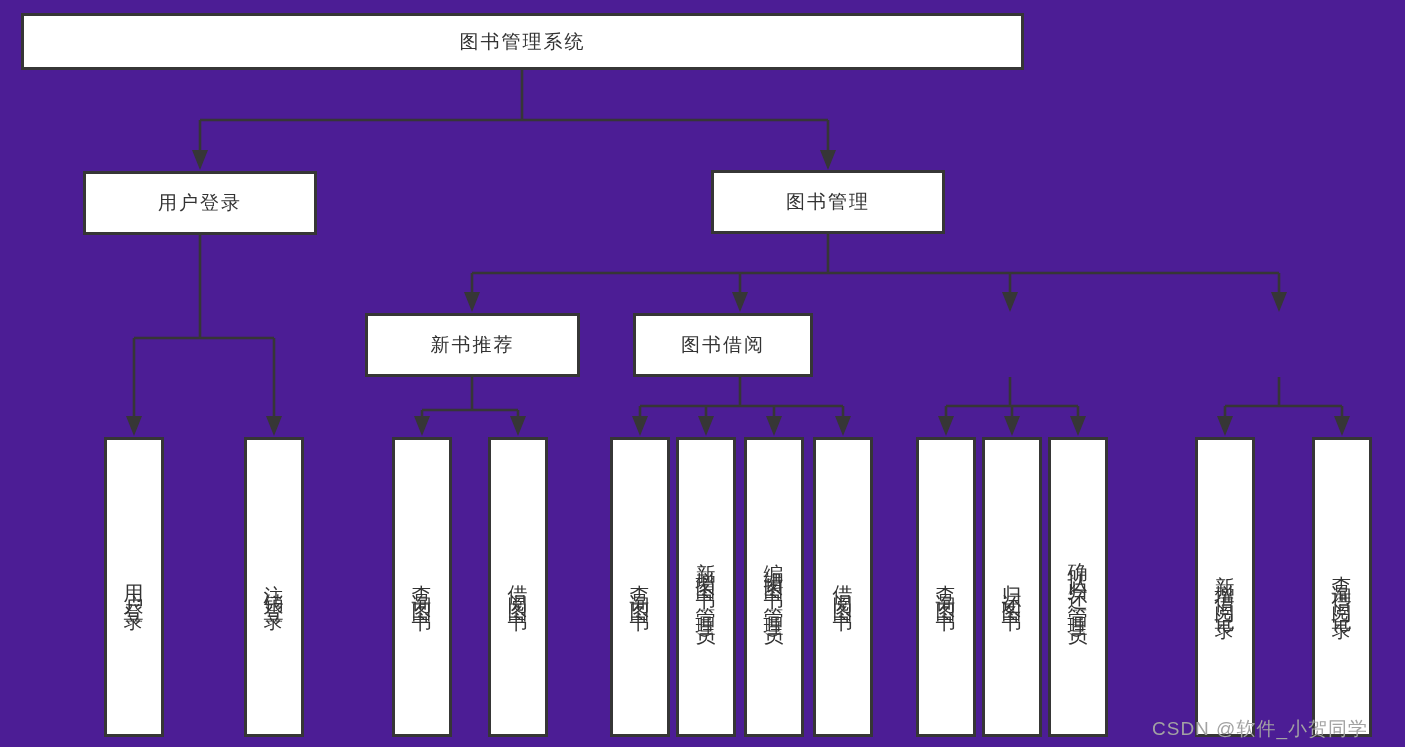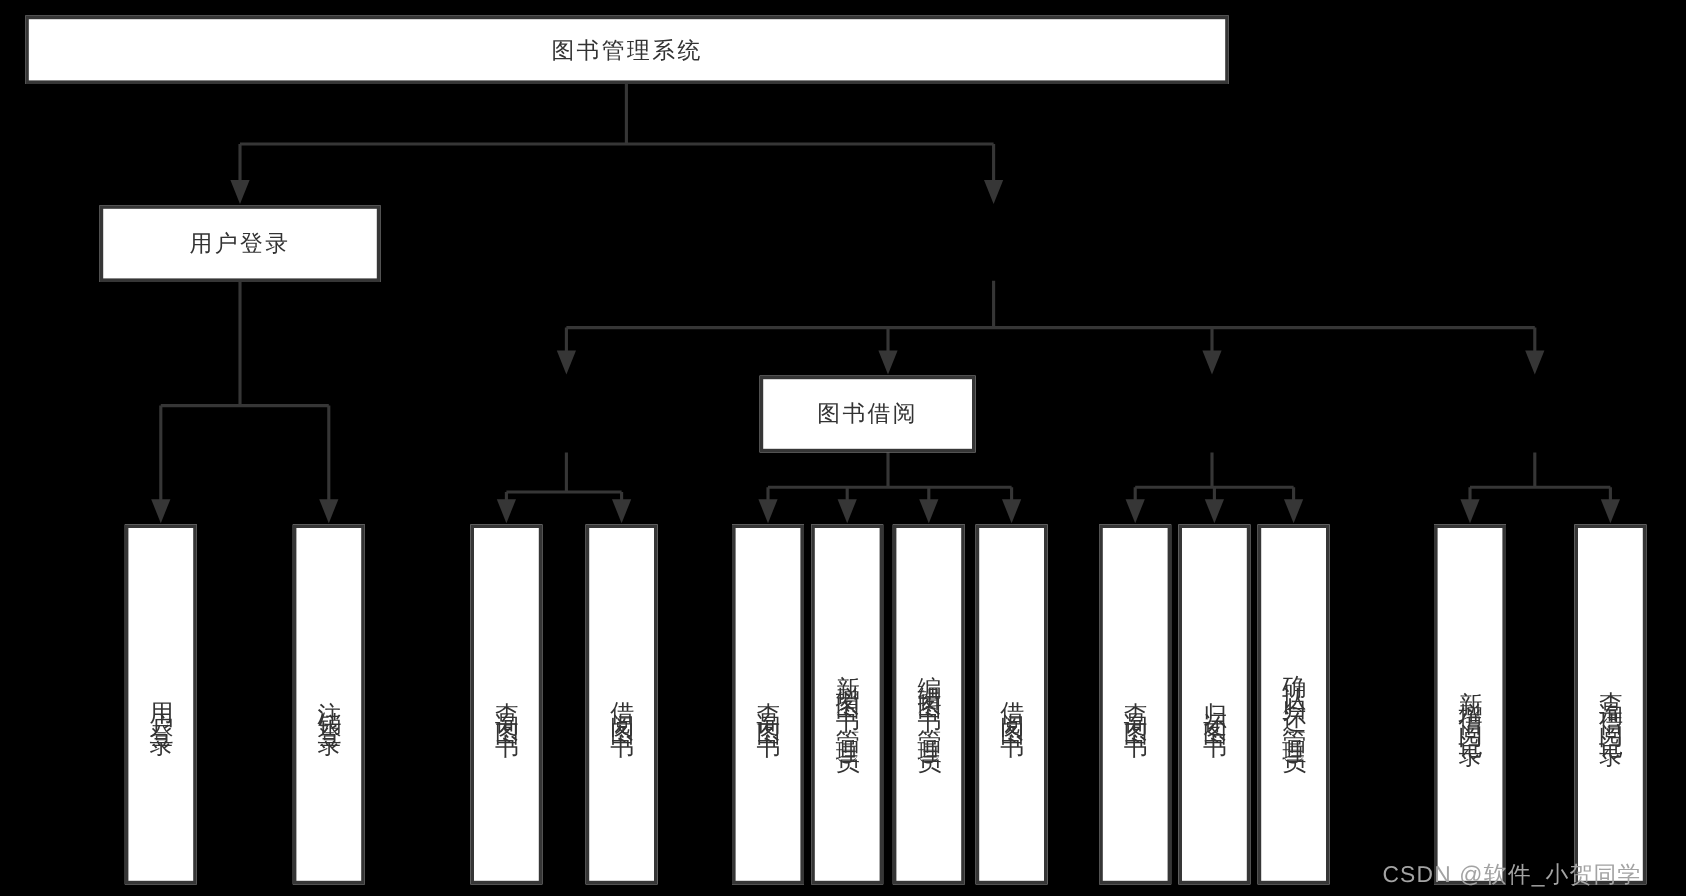--- a/index.html
+++ b/index.html
@@ -5,21 +5,21 @@
   html, body {
     margin: 0;
     padding: 0;
     background: #ffffff;
     font-family: "Liberation Sans", "DejaVu Sans", sans-serif;
   }
   .canvas {
     position: relative;
     width: 1405px;
     height: 747px;
-    background: #000000;
+    background: #4c1d95;
     overflow: hidden;
   }
   .edges {
     position: absolute;
     left: 0;
     top: 0;
     z-index: 1;
   }
   .box {
     position: absolute;
@@ -100,21 +100,23 @@
       <polygon points="1004,416 1020,416 1012,436"></polygon>
       <polygon points="1070,416 1086,416 1078,436"></polygon>
       <polygon points="1217,416 1233,416 1225,436"></polygon>
       <polygon points="1334,416 1350,416 1342,436"></polygon>
     </g>
   </svg>
 
   <div class="box h" style="left:21px; top:13px; width:1003px; height:57px">图书管理系统</div>
 
   <div class="box h" style="left:83px; top:171px; width:234px; height:64px">用户登录</div>
+  <div class="box h" style="left:711px; top:170px; width:234px; height:64px">图书管理</div>
 
+  <div class="box h" style="left:365px; top:313px; width:215px; height:64px">新书推荐</div>
   <div class="box h" style="left:633px; top:313px; width:180px; height:64px">图书借阅</div>
 
   <div class="box v" style="left:104px; top:437px; width:60px; height:300px">
     <span>用户登录</span>
   </div>
   <div class="box v" style="left:244px; top:437px; width:60px; height:300px">
     <span>注销登录</span>
   </div>
 
   <div class="box v" style="left:392px; top:437px; width:60px; height:300px">

